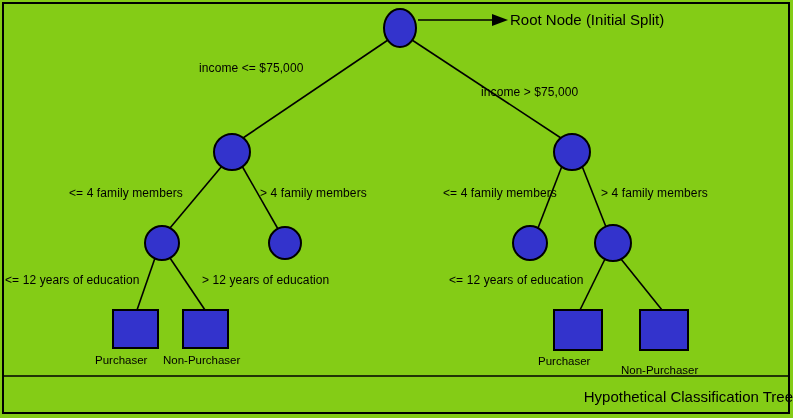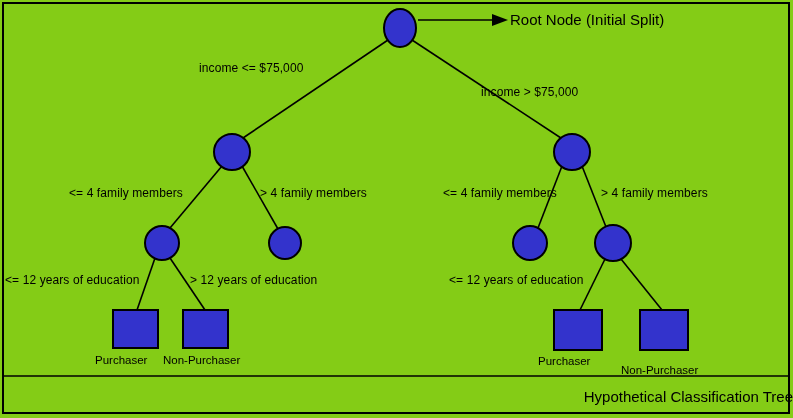--- a/index.html
+++ b/index.html
@@ -121,21 +121,21 @@
 
   <div class="edge-label" style="left:199px; top:61px;">income &lt;= $75,000</div>
   <div class="edge-label" style="left:481px; top:61px;margin-top:24px;">income &gt; $75,000</div>
 
   <div class="edge-label" style="left:69px; top:186px;">&lt;= 4 family members</div>
   <div class="edge-label" style="left:260px; top:186px;">&gt; 4 family members</div>
   <div class="edge-label" style="left:443px; top:186px;">&lt;= 4 family members</div>
   <div class="edge-label" style="left:601px; top:186px;">&gt; 4 family members</div>
 
   <div class="edge-label" style="left:5px; top:273px;">&lt;= 12 years of education</div>
-  <div class="edge-label" style="left:190px; top:273px;">&gt; 12 years of education</div>
+  <div class="edge-label" style="left:202px; top:273px;">&gt; 12 years of education</div>
   <div class="edge-label" style="left:449px; top:273px;">&lt;= 12 years of education</div>
 
   <div class="leaf-label" style="left:95px; top:354px; width:80px;">Purchaser</div>
   <div class="leaf-label" style="left:163px; top:354px; width:86px;">Non-Purchaser</div>
   <div class="leaf-label" style="left:538px; top:355px; width:80px;">Purchaser</div>
   <div class="leaf-label" style="left:621px; top:364px; width:86px;">Non-Purchaser</div>
 
   <div id="caption">Hypothetical Classification Tree</div>
 
 </div>

